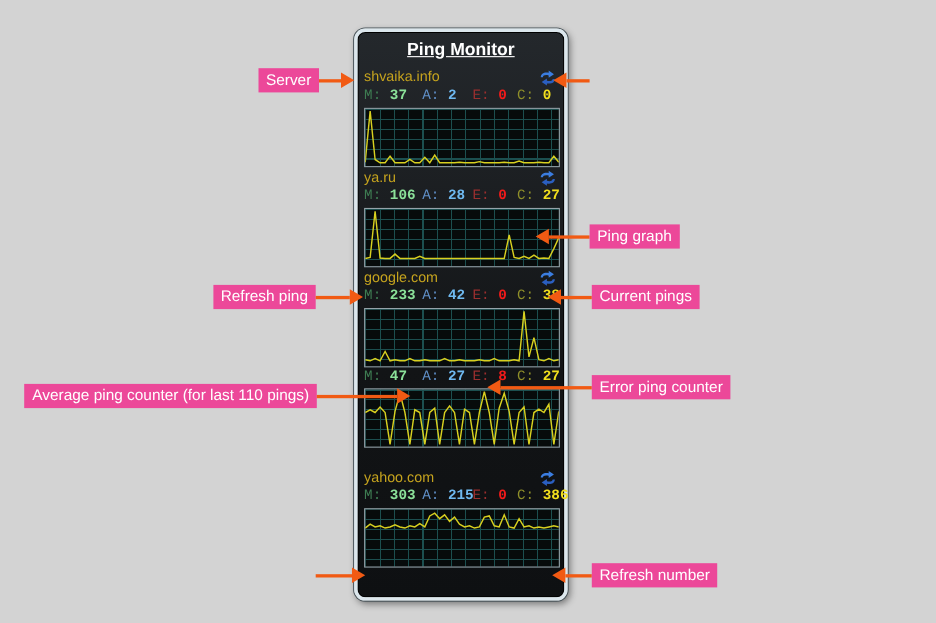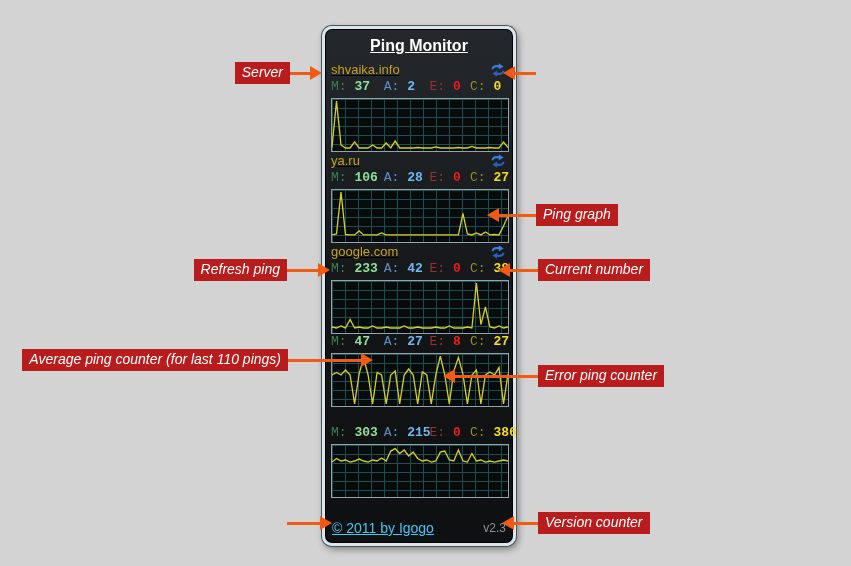--- a/index.html
+++ b/index.html
@@ -17,21 +17,21 @@
     border-radius:10px;
     box-shadow:0 0 0 1px #49545a, 2px 3px 7px rgba(0,0,0,.45), inset 0 0 0 1px #000;
     padding:4px 6px 0 6px;
   }
   .widget-title{
     text-align:center;color:#fff;font-size:16px;font-weight:bold;
     text-decoration:underline;height:28px;line-height:26px;
   }
   .server-block{height:91px;}
   .server-row{
-    display:flex;justify-content:space-between;align-items:center;height:18px;text-decoration:underline;
+    display:flex;justify-content:space-between;align-items:flex-end;height:18px;
   }
   .server-name{color:#c5a31e;font-size:13px;line-height:18px;}
   .refresh-btn{width:18px;height:16px;cursor:pointer;display:inline-block;}
   .stats-row{
     display:grid;grid-template-columns:30% 26% 23% 21%;
     height:17px;font-size:13px;line-height:16px;white-space:nowrap;font-family:Liberation Mono, monospace;
   }
   .lab-m{color:#3e7d52;} .val-m{color:#8be199;}
   .lab-a{color:#5f8fc7;} .val-a{color:#6fb9f0;}
   .lab-e{color:#9c2f2f;} .val-e{color:#f21a1a;}
@@ -49,21 +49,21 @@
     height:24px;padding:0 1px;
   }
   .copyright-link{color:#3ec9f5;font-size:14px;text-decoration:underline;cursor:pointer;}
   .version-text{color:#8f9496;font-size:12px;}
   
   .ann{
     position:absolute;display:flex;align-items:center;
     transform:translateY(-50%);z-index:5;white-space:nowrap;
   }
   .ann-label{
-    background:#b91c1c;color:#fff;font-size:14px;padding:2px 7px 4px 7px;font-style:italic;
+    background:#ec4899;color:#fff;font-size:14px;padding:2px 7px 4px 7px;
   }
   .ann-line{height:3px;background:#f15a13;}
   .head-right{width:0;height:0;border-top:7px solid transparent;border-bottom:7px solid transparent;border-left:12px solid #f15a13;}
   .head-left{width:0;height:0;border-top:7px solid transparent;border-bottom:7px solid transparent;border-right:12px solid #f15a13;}
 </style>
 </head>
 <body>
 
 <div class="widget">
   <div class="widget-title">Ping Monitor</div>
@@ -131,35 +131,38 @@
       <span><span class="lab-a">A:</span> <b class="val-a">27</b></span>
       <span><span class="lab-e">E:</span> <b class="val-e">8</b></span>
       <span><span class="lab-c">C:</span> <b class="val-c">27</b></span>
     </div>
     <svg class="graph" viewBox="0 0 176 50" preserveAspectRatio="none">
         <polyline points="0.0,20.2 4.5,17.8 9.0,20.2 13.5,15.4 18.1,20.2 22.6,48.0 27.1,19.2 31.6,3.4 36.1,20.2 40.6,48.0 45.1,17.8 49.6,20.2 54.2,48.0 58.7,20.2 63.2,16.4 67.7,48.0 72.2,20.2 76.7,14.4 81.2,20.2 85.7,48.0 90.3,17.3 94.8,20.2 99.3,48.0 103.8,20.2 108.3,2.0 112.8,20.2 117.3,48.0 121.8,16.4 126.4,3.4 130.9,19.2 135.4,48.0 139.9,20.2 144.4,15.4 148.9,48.0 153.4,20.2 157.9,17.3 162.5,20.2 167.0,13.0 171.5,48.0 176.0,19.2" fill="none" stroke="#d8d020" stroke-width="1.3"></polyline>
       </svg>
   </div>
 
   <div class="server-block">
+    <div class="server-row">
+      <span class="server-name">yahoo.com</span>
+      <span class="refresh-btn"><svg viewBox="0 0 20 20" width="18" height="16">
+            <path d="M2 9 C2 5 6 3 11 4 L11 1.5 L17 5.5 L11 9.5 L11 7 C7 6 4.5 7 4.5 9 Z" fill="#3b7de0"></path>
+            <path d="M18 11 C18 15 14 17 9 16 L9 18.5 L3 14.5 L9 10.5 L9 13 C13 14 15.5 13 15.5 11 Z" fill="#2b5fc0"></path>
+          </svg></span>
+    </div>
     <div class="stats-row">
       <span><span class="lab-m">M:</span> <b class="val-m">303</b></span>
       <span><span class="lab-a">A:</span> <b class="val-a">215</b></span>
       <span><span class="lab-e">E:</span> <b class="val-e">0</b></span>
       <span><span class="lab-c">C:</span> <b class="val-c">386</b></span>
     </div>
     <svg class="graph" viewBox="0 0 176 50" preserveAspectRatio="none">
         <polyline points="0.0,16.4 4.5,13.0 9.0,15.4 13.5,14.4 18.1,16.4 22.6,15.4 27.1,13.5 31.6,15.4 36.1,16.4 40.6,14.4 45.1,15.4 49.6,12.5 54.2,15.4 58.7,5.8 63.2,3.4 67.7,8.2 72.2,4.8 76.7,10.6 81.2,6.8 85.7,13.0 90.3,15.4 94.8,14.4 99.3,16.4 103.8,15.4 108.3,6.8 112.8,5.8 117.3,14.4 121.8,15.4 126.4,4.8 130.9,15.4 135.4,16.4 139.9,8.2 144.4,15.4 148.9,14.4 153.4,16.4 157.9,15.4 162.5,16.4 167.0,15.4 171.5,14.4 176.0,15.4" fill="none" stroke="#d8d020" stroke-width="1.3"></polyline>
       </svg>
   </div>
 
-  <div class="widget-footer">
-    <span class="copyright-link">© 2011 by Igogo</span>
-    <span class="version-text">v2.3</span>
-  </div>
 </div>
 
 <div class="ann" style="right:529px;top:73px">
   <span class="ann-label">Server</span>
     <span class="ann-line" style="width:20px"></span>
     <span class="head-right"></span>
 </div>
 <div class="ann" style="right:521px;top:270px">
   <span class="ann-label">Refresh ping</span>
     <span class="ann-line" style="width:31px"></span>
@@ -180,24 +183,24 @@
     <span class="ann-line" style="width:21px"></span>
 </div>
 <div class="ann" style="left:487px;top:215px">
   <span class="head-left"></span>
     <span class="ann-line" style="width:37px"></span>
     <span class="ann-label">Ping graph</span>
 </div>
 <div class="ann" style="left:498px;top:270px">
   <span class="head-left"></span>
     <span class="ann-line" style="width:28px"></span>
-    <span class="ann-label">Current number</span>
-</div>
-<div class="ann" style="left:443px;top:376px">
+    <span class="ann-label">Current pings</span>
+</div>
+<div class="ann" style="left:443px;top:352px">
   <span class="head-left"></span>
     <span class="ann-line" style="width:83px"></span>
     <span class="ann-label">Error ping counter</span>
 </div>
 <div class="ann" style="left:502px;top:523px">
   <span class="head-left"></span>
     <span class="ann-line" style="width:24px"></span>
-    <span class="ann-label">Version counter</span>
+    <span class="ann-label">Refresh number</span>
 </div>
 
 </body></html>

